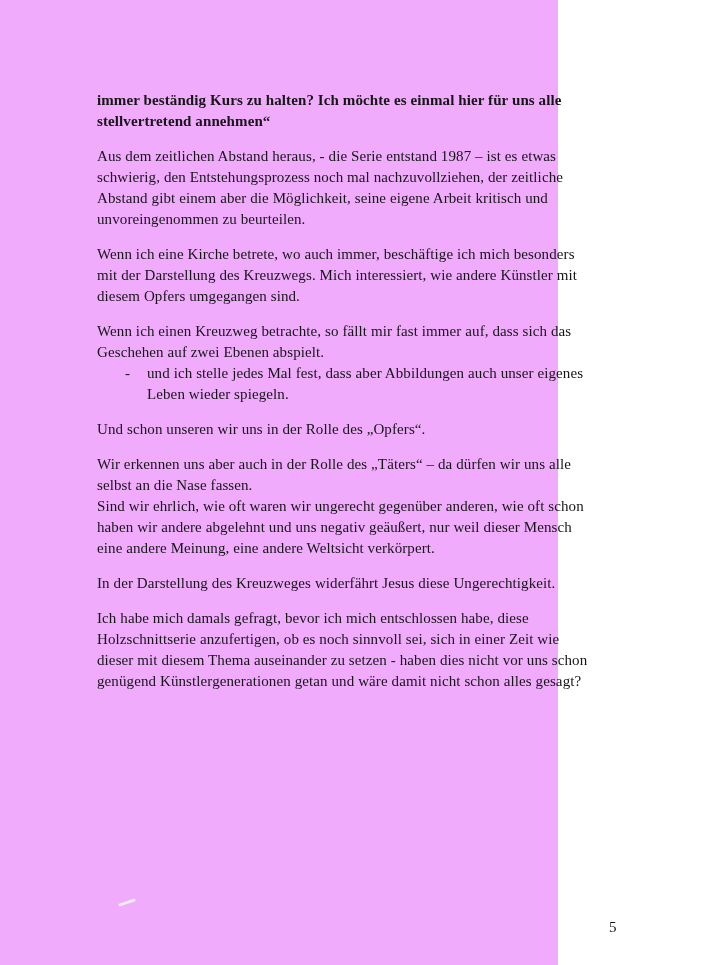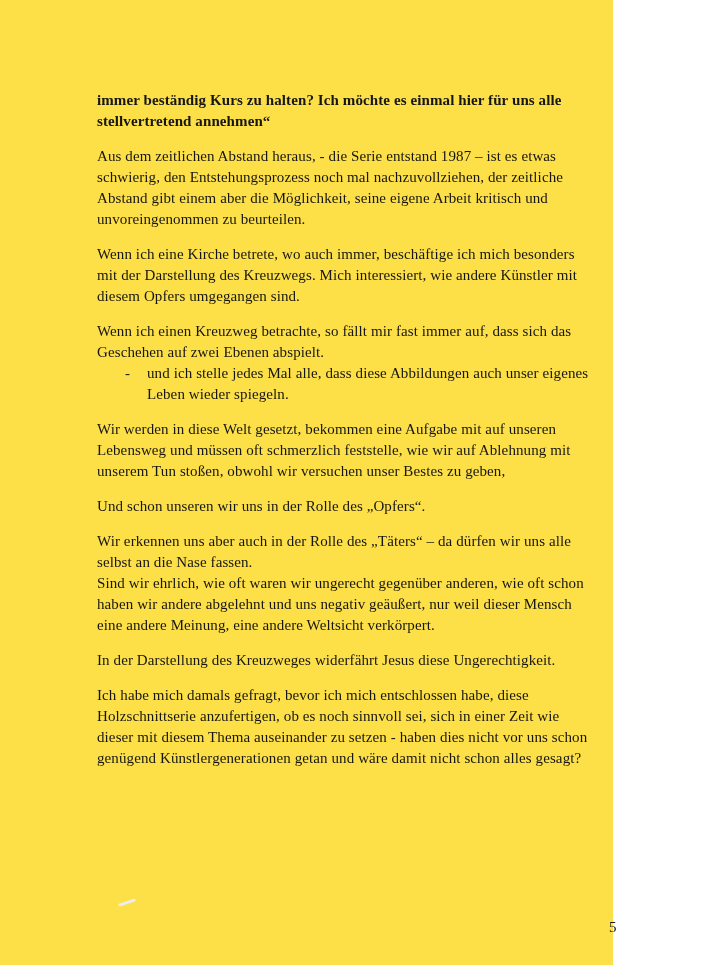--- a/index.html
+++ b/index.html
@@ -5,23 +5,23 @@
   html, body {
     margin: 0;
     padding: 0;
     width: 701px;
     height: 965px;
     background: #ffffff;
     overflow: hidden;
   }
   .page {
     position: relative;
-    width: 613px;
+    width: 558px;
     height: 965px;
-    background: #fde047;
+    background: #f0abfc;
     font-family: "Liberation Serif", "DejaVu Serif", serif;
     color: #161616;
   }
   .content {
     position: absolute;
     left: 97px;
     top: 76px;
     width: 545px;
     font-size: 15px;
     line-height: 21px;
@@ -78,26 +78,23 @@
 schwierig, den Entstehungsprozess noch mal nachzuvollziehen, der zeitliche
 Abstand gibt einem aber die Möglichkeit, seine eigene Arbeit kritisch und
 unvoreingenommen zu beurteilen.</p>
       <p class="block normal">Wenn ich eine Kirche betrete, wo auch immer, beschäftige ich mich besonders
 mit der Darstellung des Kreuzwegs. Mich interessiert, wie andere Künstler mit
 diesem Opfers umgegangen sind.</p>
       <p class="block normal">Wenn ich einen Kreuzweg betrachte, so fällt mir fast immer auf, dass sich das
 Geschehen auf zwei Ebenen abspielt.</p>
       <div class="block normal tight list-item">
         <span class="marker">-</span>
-        <span class="text">und ich stelle jedes Mal alle, dass diese Abbildungen auch unser eigenes
+        <span class="text">und ich stelle jedes Mal fest, dass aber Abbildungen auch unser eigenes
 Leben wieder spiegeln.</span>
       </div>
-      <p class="block normal">Wir werden in diese Welt gesetzt, bekommen eine Aufgabe mit auf unseren
-Lebensweg und müssen oft schmerzlich feststelle, wie wir auf Ablehnung mit
-unserem Tun stoßen, obwohl wir versuchen unser Bestes zu geben,</p>
       <p class="block normal">Und schon unseren wir uns in der Rolle des „Opfers“.</p>
       <p class="block normal">Wir erkennen uns aber auch in der Rolle des „Täters“ – da dürfen wir uns alle
 selbst an die Nase fassen.
 Sind wir ehrlich, wie oft waren wir ungerecht gegenüber anderen, wie oft schon
 haben wir andere abgelehnt und uns negativ geäußert, nur weil dieser Mensch
 eine andere Meinung, eine andere Weltsicht verkörpert.</p>
       <p class="block normal">In der Darstellung des Kreuzweges widerfährt Jesus diese Ungerechtigkeit.</p>
       <p class="block normal">Ich habe mich damals gefragt, bevor ich mich entschlossen habe, diese
 Holzschnittserie anzufertigen, ob es noch sinnvoll sei, sich in einer Zeit wie
 dieser mit diesem Thema auseinander zu setzen - haben dies nicht vor uns schon

